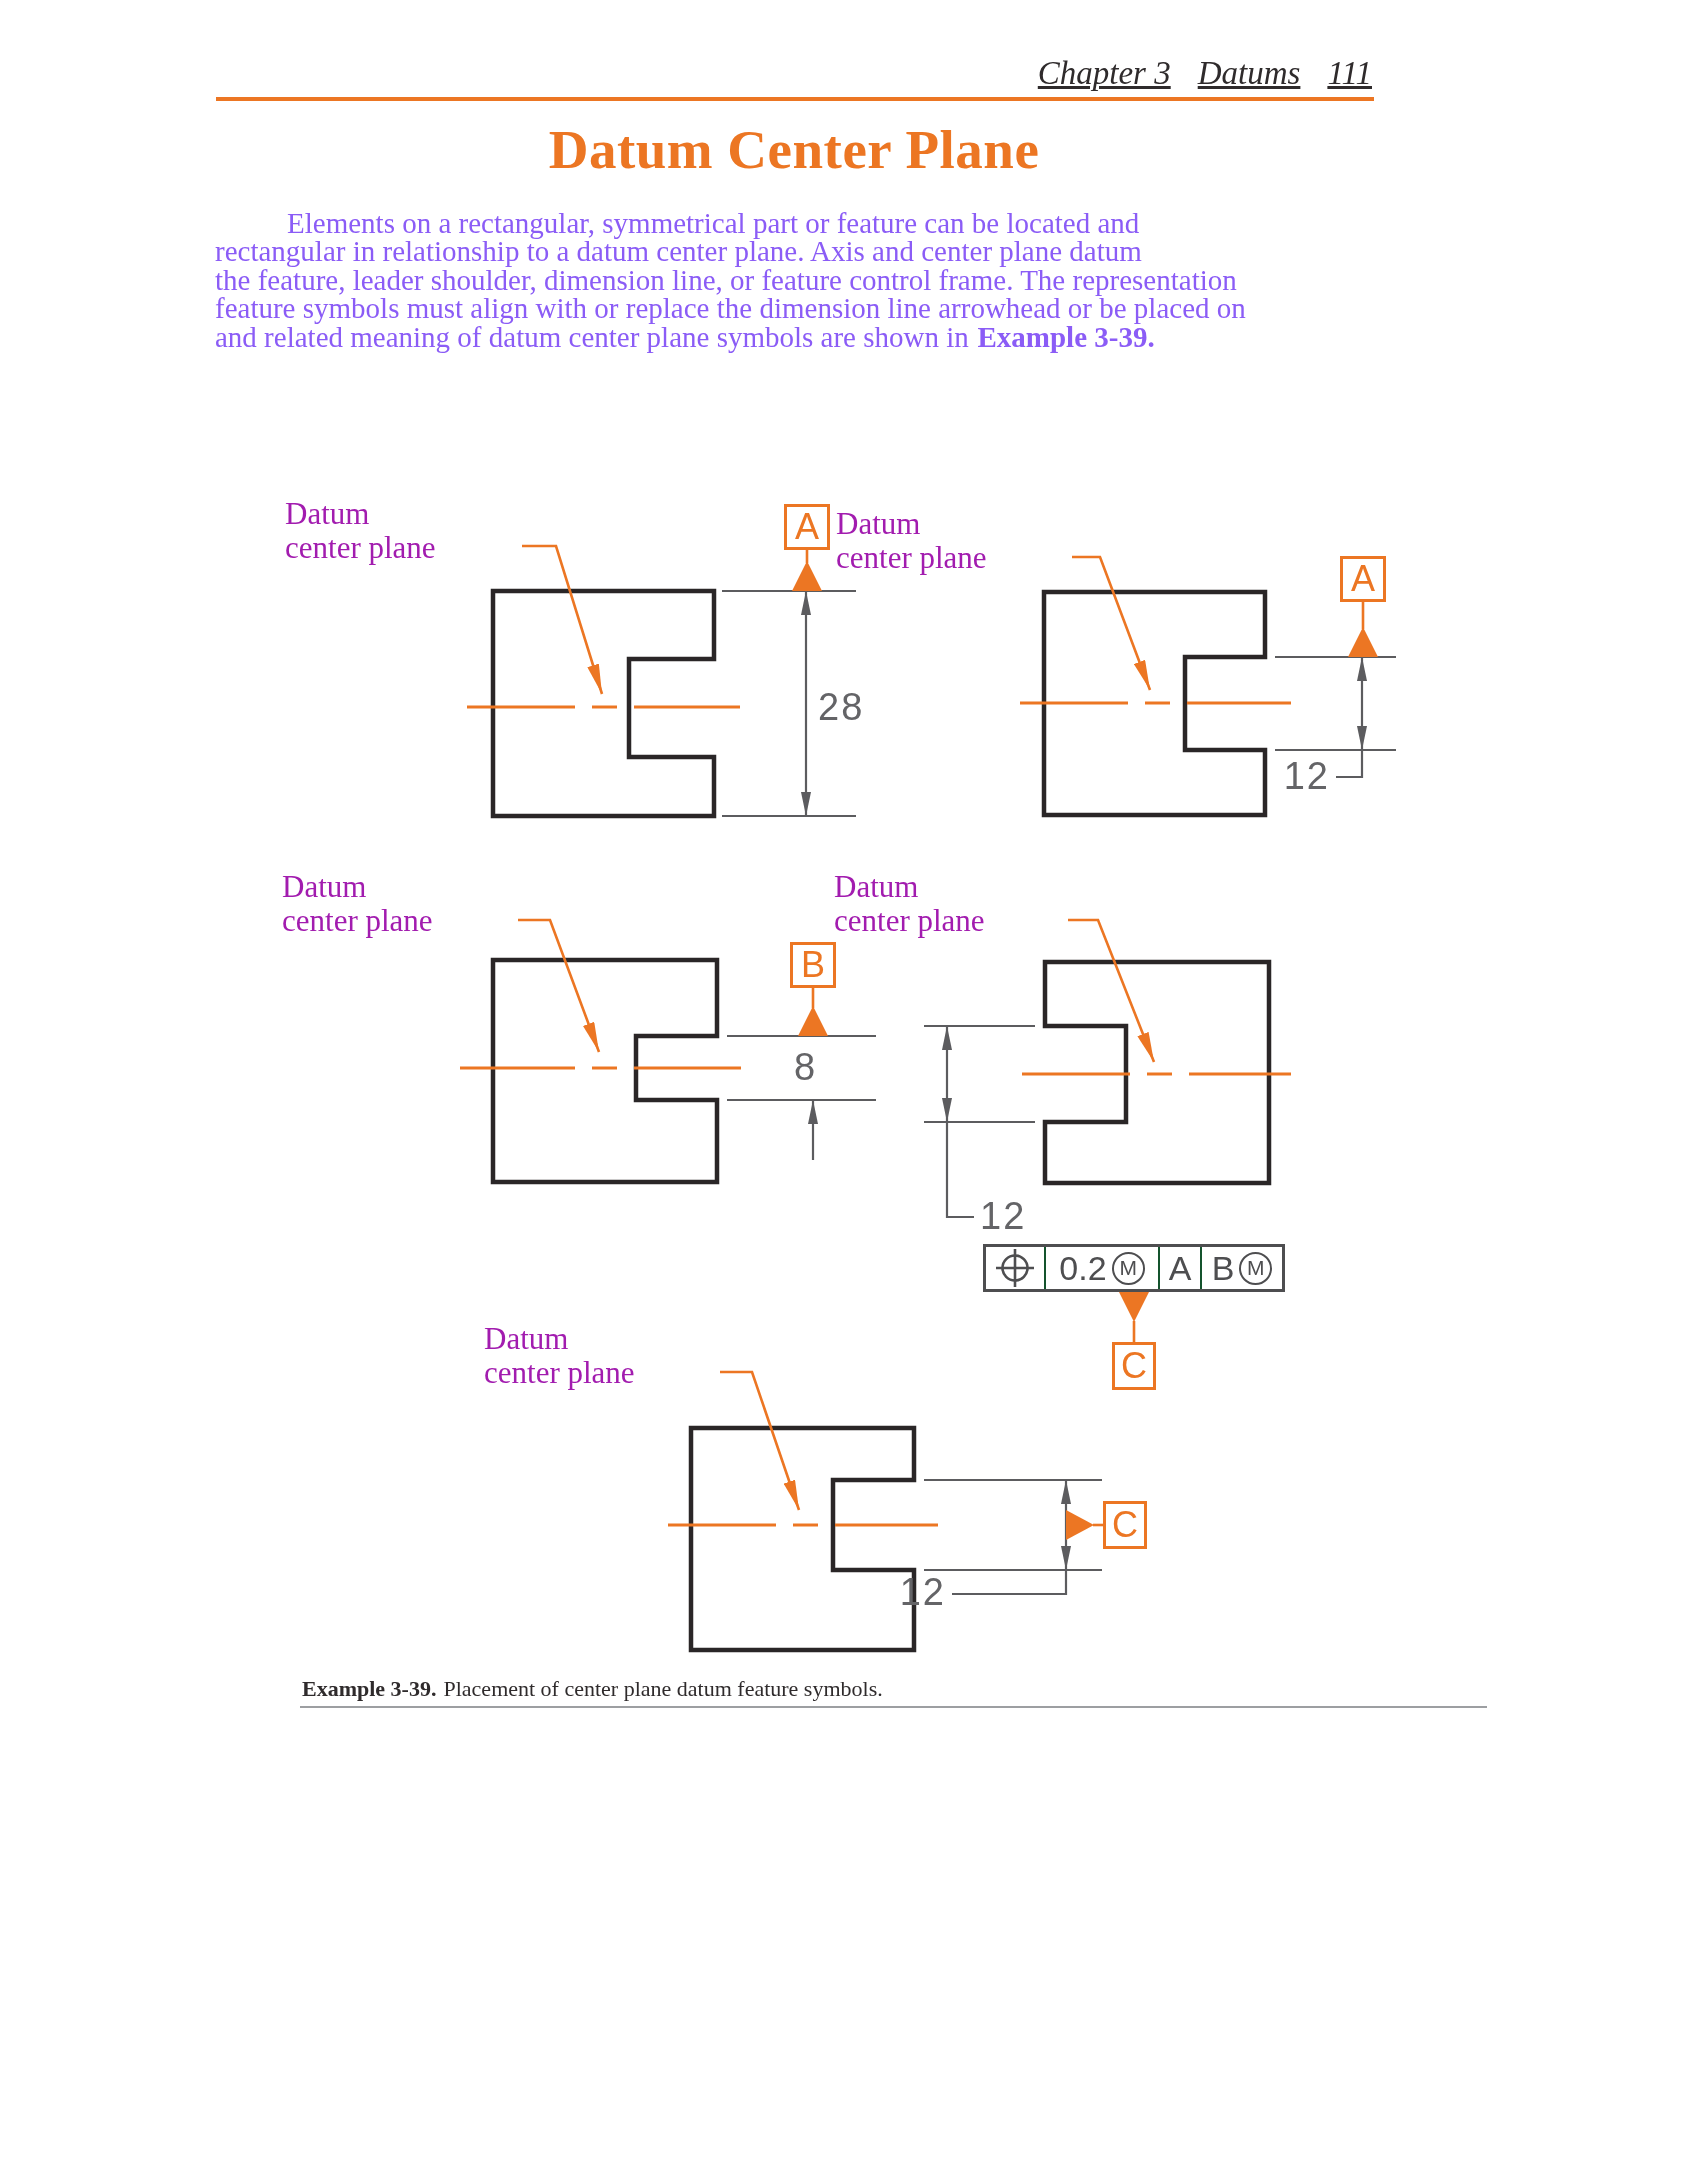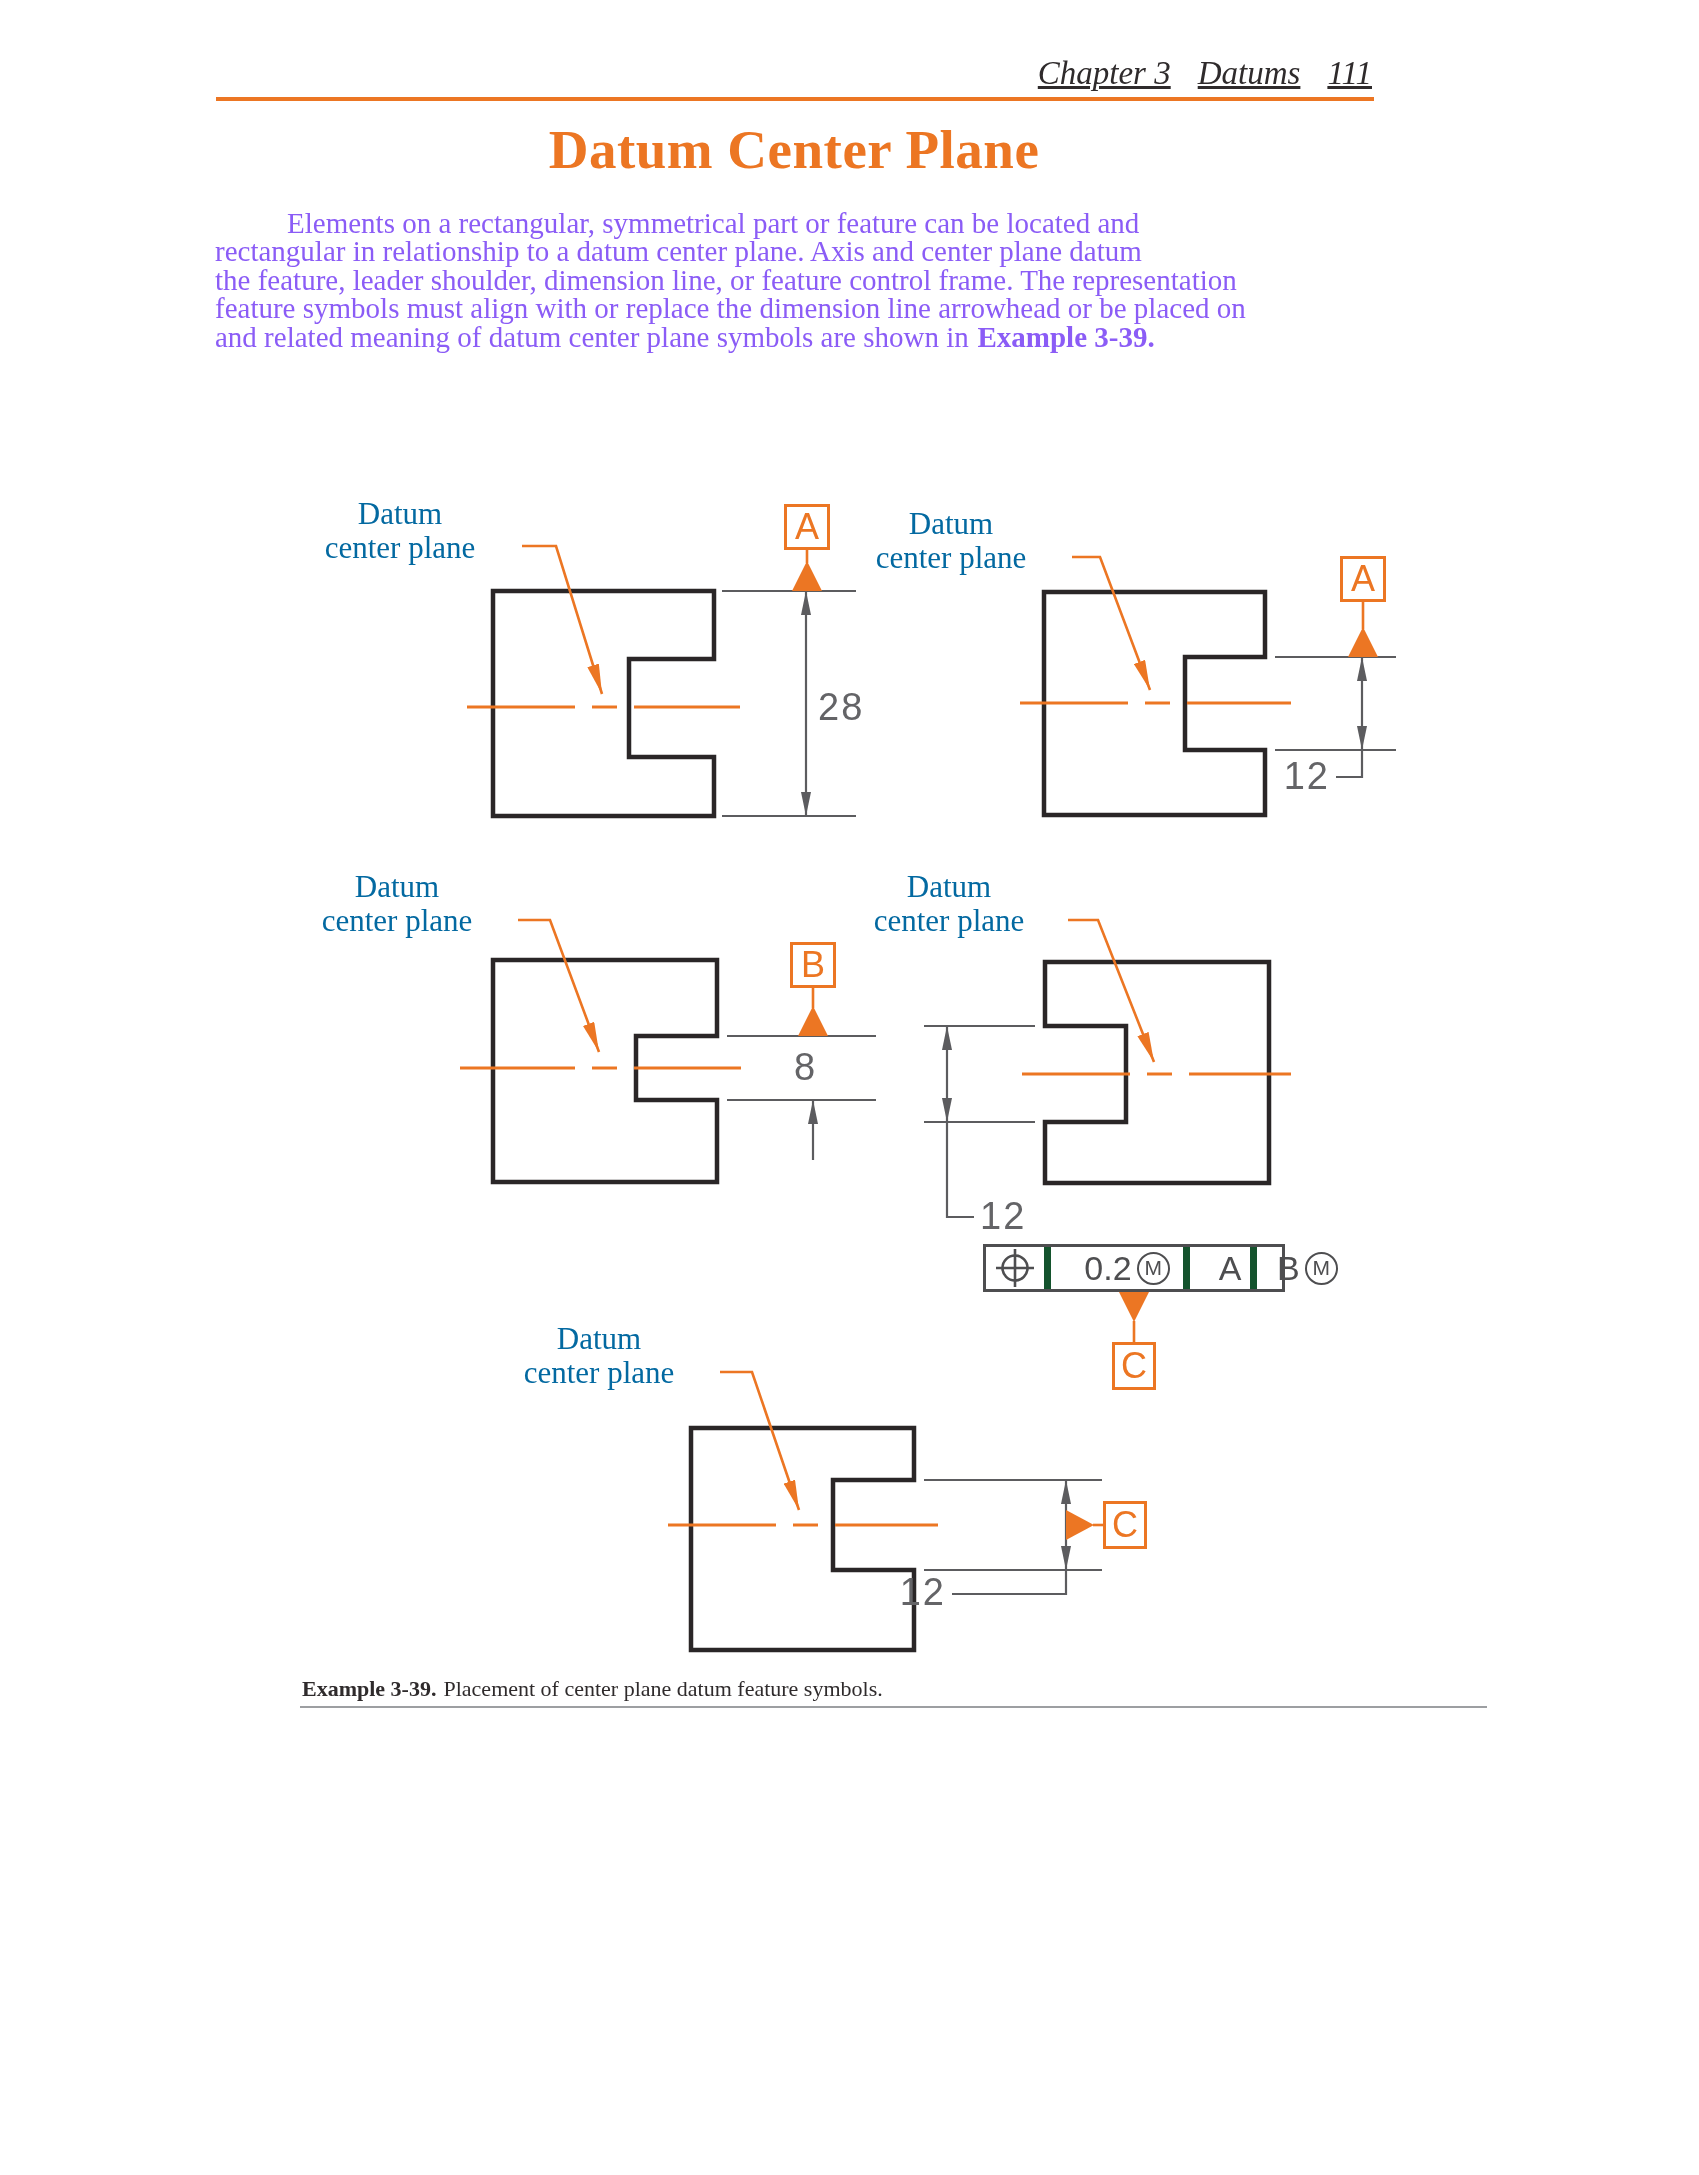--- a/index.html
+++ b/index.html
@@ -5,29 +5,29 @@
   html,body{margin:0;padding:0;background:#ffffff;}
   .page{position:relative;width:1699px;height:2175px;background:#ffffff;overflow:hidden;
         font-family:"Liberation Serif", serif;color:#2f2b2c;}
   .abs{position:absolute;}
   .runhead{display:flex;gap:27px;font-style:italic;font-size:33px;color:#2f2b2c;white-space:nowrap;}
   .head-rule{background:#ec7623;height:4px;}
   .doc-title{font-weight:bold;font-size:55px;color:#ec7623;text-align:center;letter-spacing:0.5px;}
   .para{font-size:29px;line-height:28.4px;color:#8b5cf6;}
   .para .pline{white-space:nowrap;}
   .para .indent{padding-left:72px;}
-  .fig-label{font-size:31px;line-height:34px;color:#0369a1;text-align:center;white-space:nowrap;}
+  .fig-label{font-size:31px;line-height:34px;color:#a21caf;text-align:left;white-space:nowrap;}
   .dim-text{font-family:"Liberation Sans", sans-serif;font-size:38px;color:#646467;letter-spacing:2px;white-space:nowrap;}
   .datum-box{box-sizing:border-box;border:3px solid #ec7623;color:#ec7623;
              font-family:"Liberation Sans", sans-serif;font-size:36px;
              display:flex;align-items:center;justify-content:center;background:#fff;}
   .fcf{box-sizing:border-box;border:3px solid #4e4e50;display:flex;align-items:stretch;
        font-family:"Liberation Sans", sans-serif;color:#4e4e50;background:#fff;}
   .fcf-cell{display:flex;align-items:center;justify-content:center;gap:5px;font-size:34px;}
-  .fcf-cell + .fcf-cell{border-left:7px solid #14532d;padding-left:20px;}
+  .fcf-cell + .fcf-cell{border-left:2px solid #14532d;}
   .mcirc{box-sizing:border-box;width:33px;height:33px;border:2.5px solid #4e4e50;border-radius:50%;
          display:flex;align-items:center;justify-content:center;font-size:21px;flex:none;}
   .caption{font-size:22px;color:#2f2b2c;white-space:nowrap;}
   .caption b{font-weight:bold;}
   .cap-rule{background:#9d9fa2;height:2px;}
   svg.art{position:absolute;left:0;top:0;}
   .outline{fill:none;stroke:#2a2627;stroke-width:4.5;stroke-linejoin:miter;}
   .cline{stroke:#ec7623;stroke-width:3;}
   .leader{fill:none;stroke:#ec7623;stroke-width:2.6;}
   .gline{stroke:#5c5c5f;stroke-width:2.2;}

